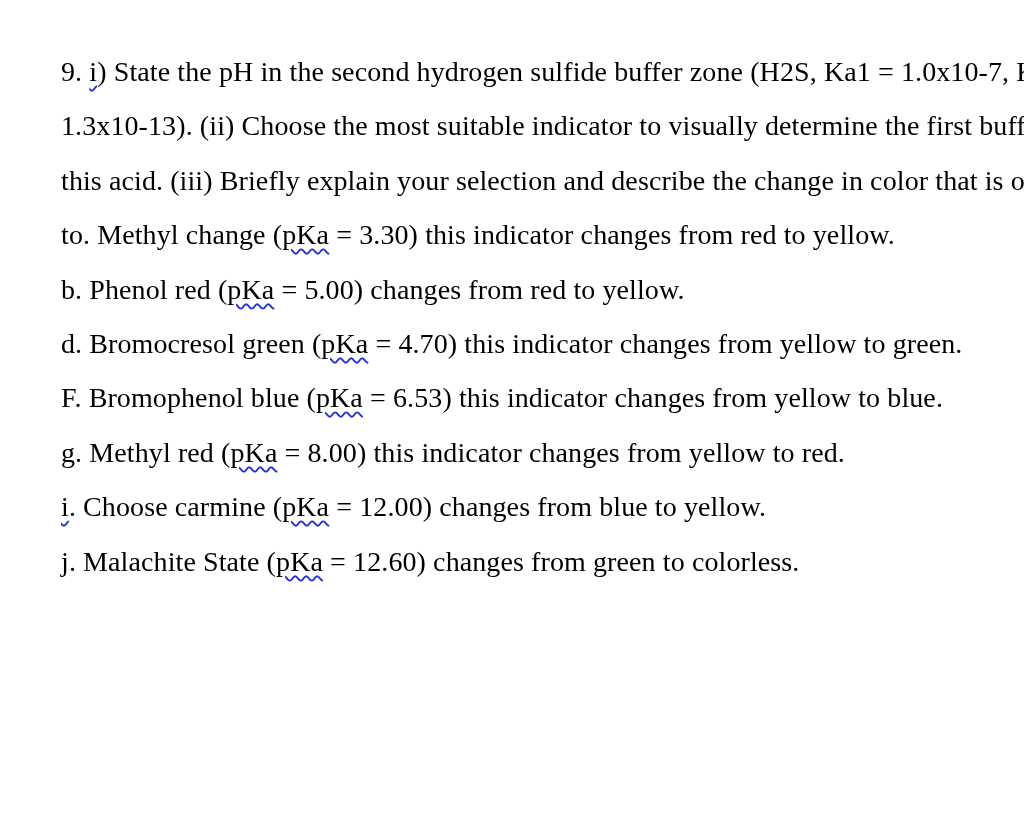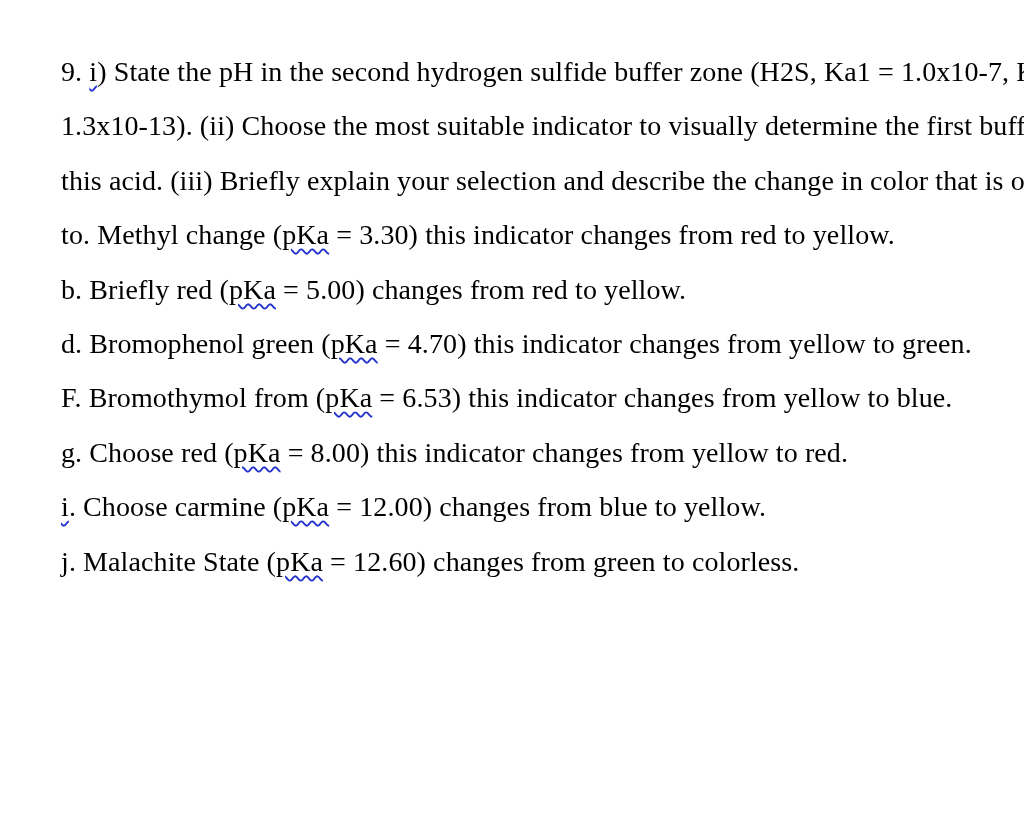--- a/index.html
+++ b/index.html
@@ -35,20 +35,20 @@
 </style>
 </head>
 <body>
 
 <div class="page">
   <div id="doc-body">
       <p class="line"><span>9. </span><span class="wavy" style="text-decoration-color: rgb(36, 51, 204);">i</span><span>) State the pH in the second hydrogen sulfide buffer zone (H2S, Ka1 = 1.0x10-7, Ka2 =</span></p>
       <p class="line"><span>1.3x10-13). (ii) Choose the most suitable indicator to visually determine the first buffer zone of</span></p>
       <p class="line"><span>this acid. (iii) Briefly explain your selection and describe the change in color that is observed.</span></p>
       <p class="line"><span>to. Methyl change (</span><span class="wavy" style="text-decoration-color: rgb(36, 51, 204);">pKa</span><span> = 3.30) this indicator changes from red to yellow.</span></p>
-      <p class="line"><span>b. Briefly red (</span><span class="wavy" style="text-decoration-color: rgb(36, 51, 204);">pKa</span><span> = 5.00) changes from red to yellow.</span></p>
-      <p class="line"><span>d. Bromophenol green (</span><span class="wavy" style="text-decoration-color: rgb(36, 51, 204);">pKa</span><span> = 4.70) this indicator changes from yellow to green.</span></p>
-      <p class="line"><span>F. Bromothymol from (</span><span class="wavy" style="text-decoration-color: rgb(36, 51, 204);">pKa</span><span> = 6.53) this indicator changes from yellow to blue.</span></p>
-      <p class="line"><span>g. Choose red (</span><span class="wavy" style="text-decoration-color: rgb(36, 51, 204);">pKa</span><span> = 8.00) this indicator changes from yellow to red.</span></p>
+      <p class="line"><span>b. Phenol red (</span><span class="wavy" style="text-decoration-color: rgb(36, 51, 204);">pKa</span><span> = 5.00) changes from red to yellow.</span></p>
+      <p class="line"><span>d. Bromocresol green (</span><span class="wavy" style="text-decoration-color: rgb(36, 51, 204);">pKa</span><span> = 4.70) this indicator changes from yellow to green.</span></p>
+      <p class="line"><span>F. Bromophenol blue (</span><span class="wavy" style="text-decoration-color: rgb(36, 51, 204);">pKa</span><span> = 6.53) this indicator changes from yellow to blue.</span></p>
+      <p class="line"><span>g. Methyl red (</span><span class="wavy" style="text-decoration-color: rgb(36, 51, 204);">pKa</span><span> = 8.00) this indicator changes from yellow to red.</span></p>
       <p class="line"><span class="wavy" style="text-decoration-color: rgb(36, 51, 204);">i</span><span>. Choose carmine (</span><span class="wavy" style="text-decoration-color: rgb(36, 51, 204);">pKa</span><span> = 12.00) changes from blue to yellow.</span></p>
       <p class="line"><span>j. Malachite State (</span><span class="wavy" style="text-decoration-color: rgb(36, 51, 204);">pKa</span><span> = 12.60) changes from green to colorless.</span></p>
     </div>
 </div>
 
 </body></html>

